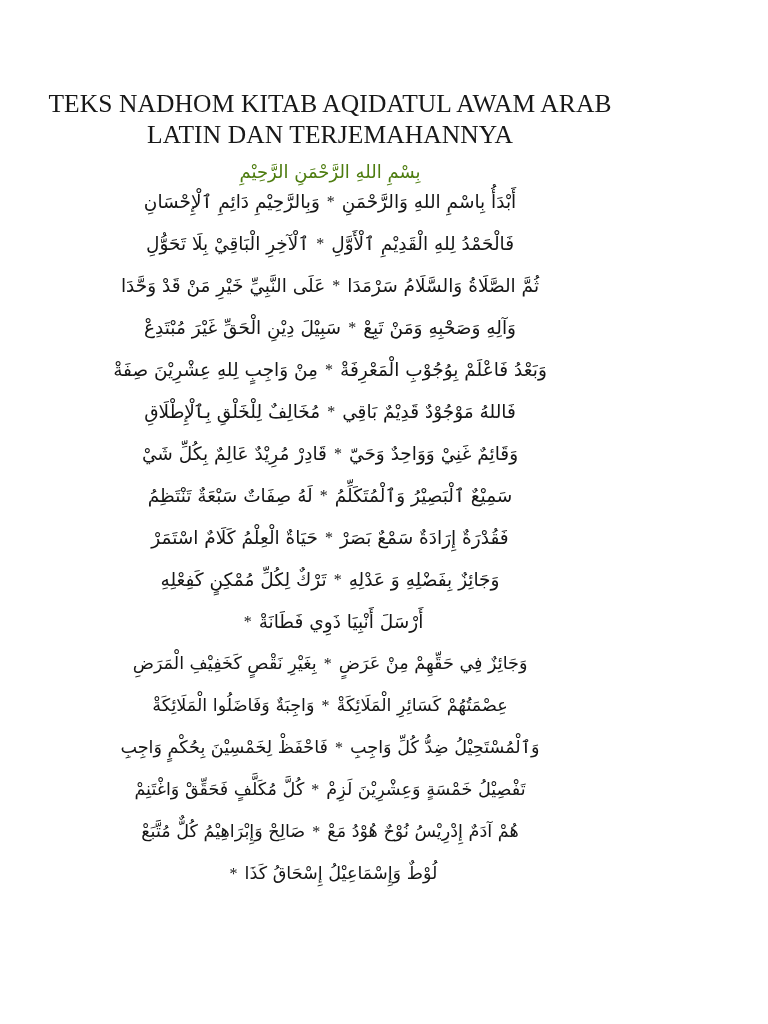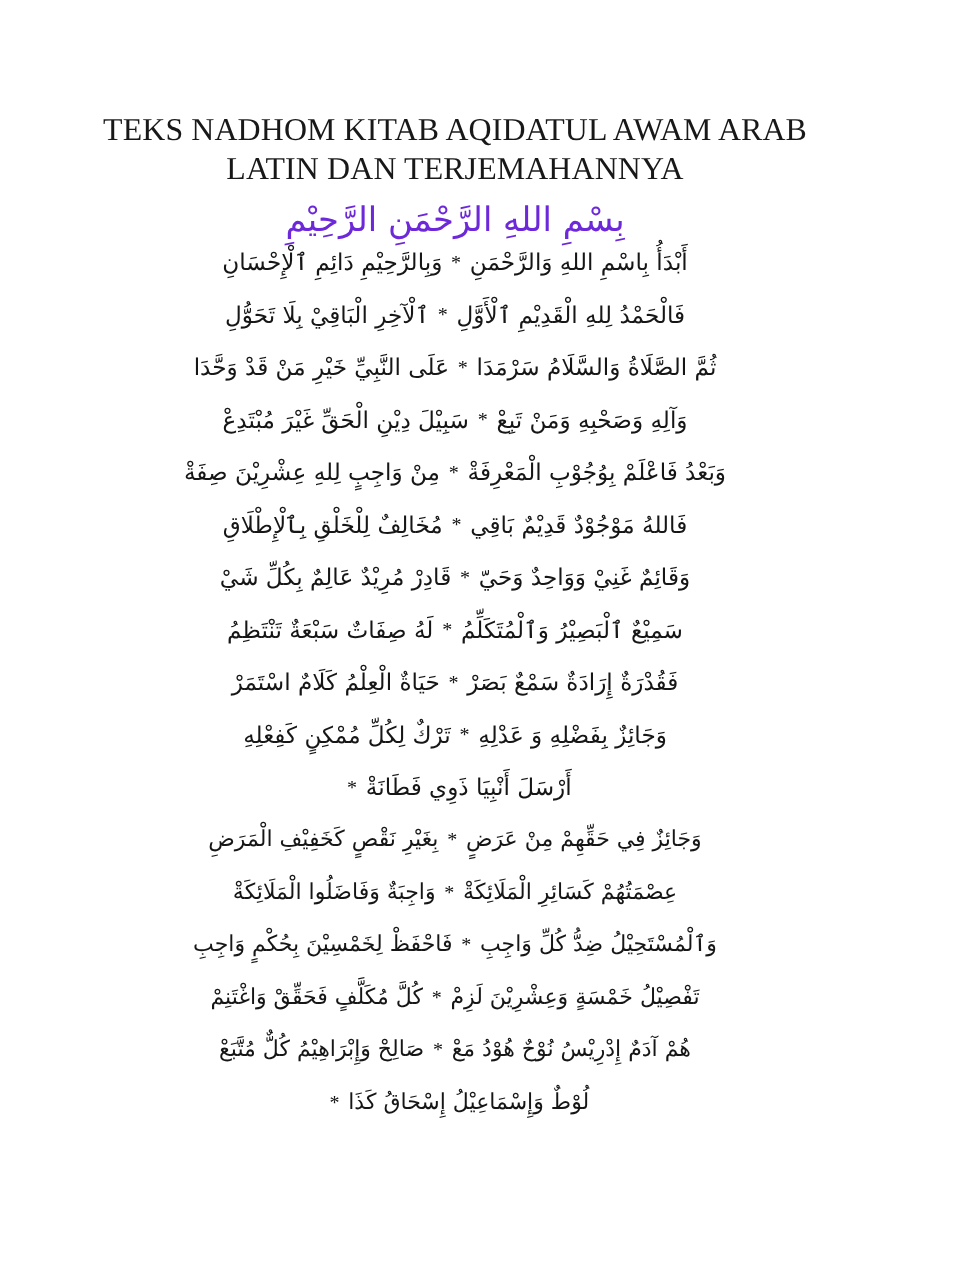--- a/index.html
+++ b/index.html
@@ -15,21 +15,20 @@
     overflow: hidden;
   }
 
   .page {
     position: relative;
     width: 660px;
     height: 1024px;
     background: #ffffff;
     box-sizing: border-box;
     padding: 0;
-    margin-left: 34px;
   }
 
   .doc-title {
     margin: 0;
     padding-top: 88px;
     text-align: center;
     font-family: "Liberation Serif", "DejaVu Serif", serif;
     font-weight: 400;
     font-size: 25.5px;
     line-height: 1.22;
@@ -44,23 +43,23 @@
   .arabic-block {
     margin: 0;
     padding: 0;
     direction: rtl;
   }
 
   .basmala {
     text-align: center;
     direction: rtl;
     font-family: "DejaVu Sans", "Liberation Sans", sans-serif;
-    font-size: 27px;
+    font-size: 18px;
     line-height: 1.0;
-    color: #6d28d9;
+    color: #4d7c0f;
     margin-top: 13px;
     white-space: nowrap;
   }
 
   .verse {
     text-align: center;
     direction: rtl;
     font-family: "DejaVu Sans", "Liberation Sans", sans-serif;
     font-size: 18.5px;
     line-height: 1.0;

